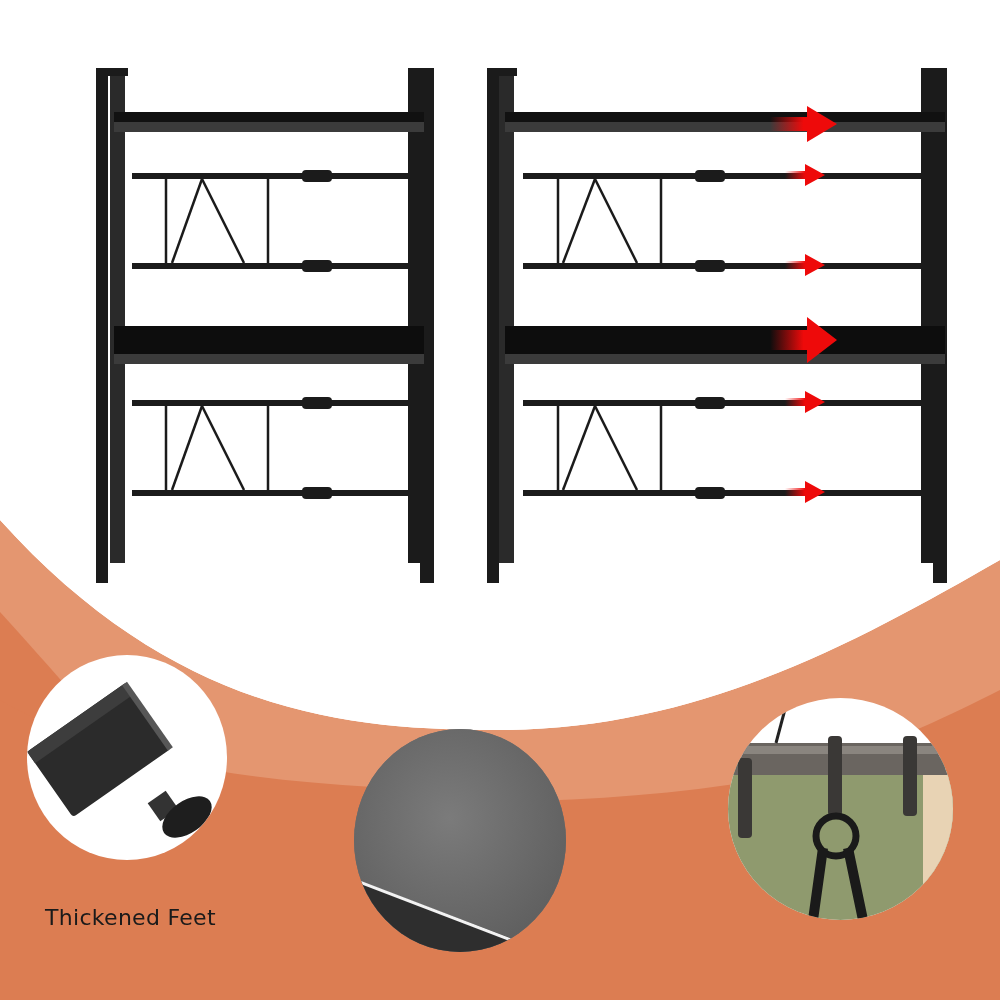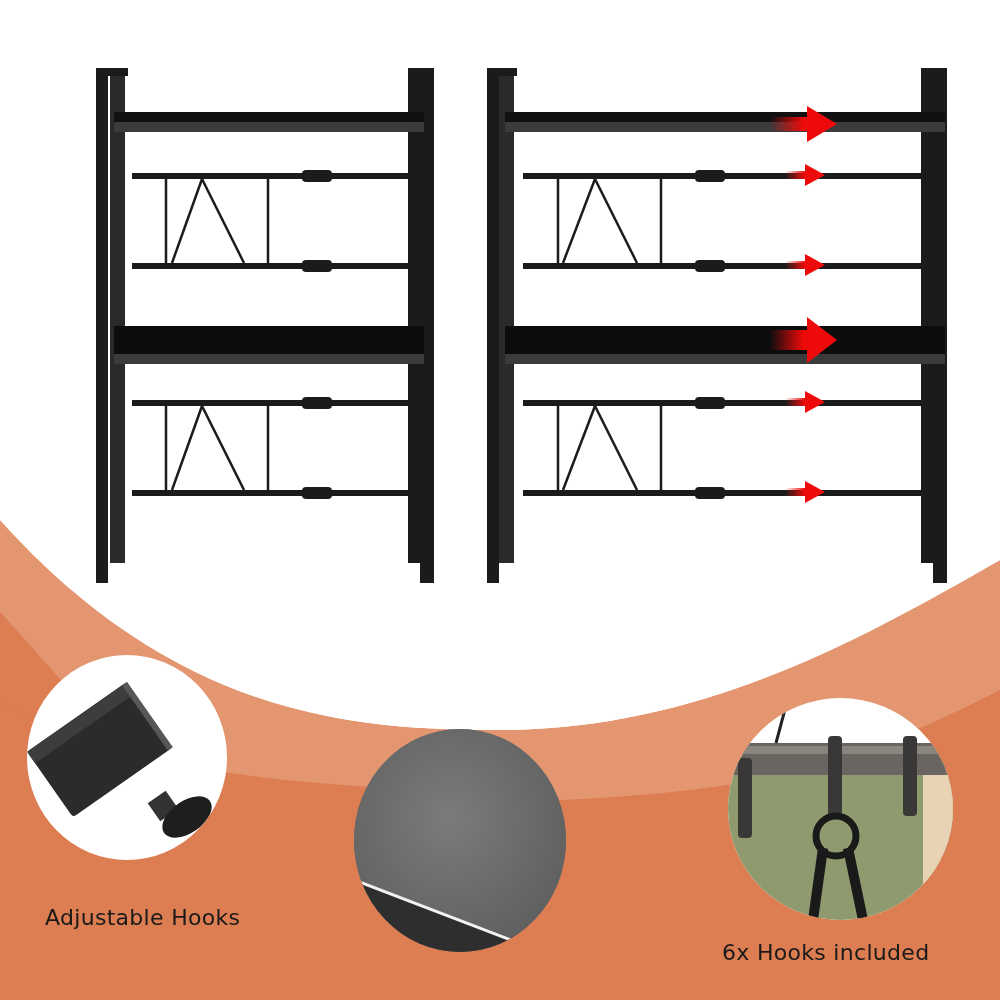--- a/index.html
+++ b/index.html
@@ -139,16 +139,15 @@
       <rect x="0" y="48" width="225" height="8" fill="#8a857f"></rect>
       <rect x="100" y="38" width="14" height="80" rx="4" fill="#3a3836"></rect>
       <rect x="175" y="38" width="14" height="80" rx="4" fill="#3a3836"></rect>
       <rect x="10" y="60" width="14" height="80" rx="4" fill="#3a3836"></rect>
       <ellipse cx="108" cy="138" rx="20" ry="20" fill="none" stroke="#1a1a1a" stroke-width="7"></ellipse>
       <path d="M95,150 L85,222 M120,150 L135,222" stroke="#1a1a1a" stroke-width="10"></path>
       <line x1="60" y1="0" x2="48" y2="45" stroke="#222" stroke-width="3"></line>
     </svg>
   </div>
 
-  <div class="caption" style="left:45px; top:905px;">Adjustable Hooks</div>
-  <div class="caption" style="left:722px; top:940px;">6x Hooks included</div>
+  <div class="caption" style="left:45px; top:905px;">Thickened Feet</div>
 
 </div>
 
 </body></html>

